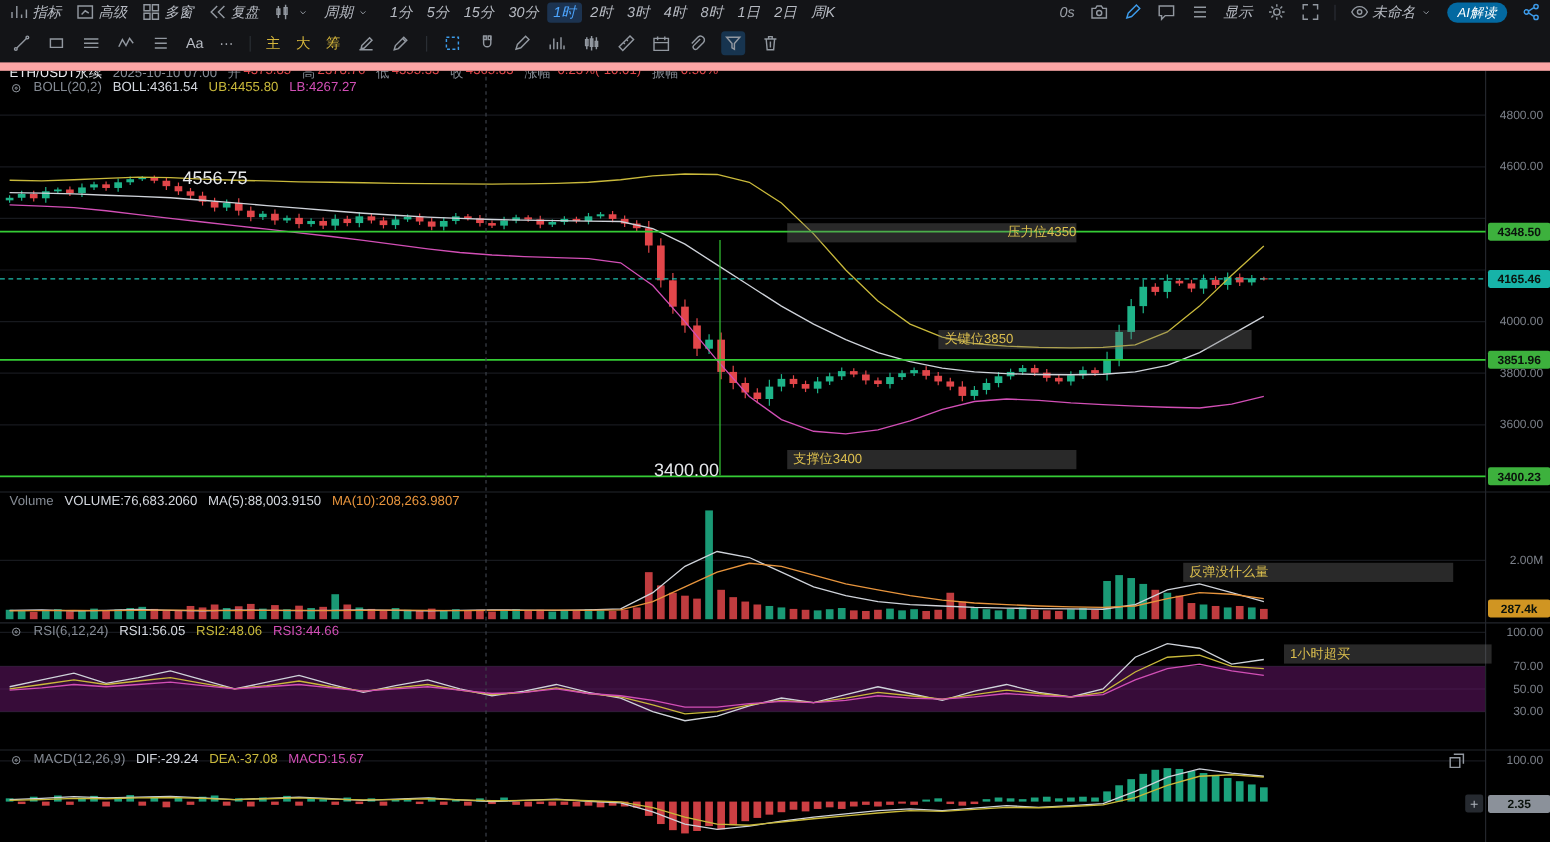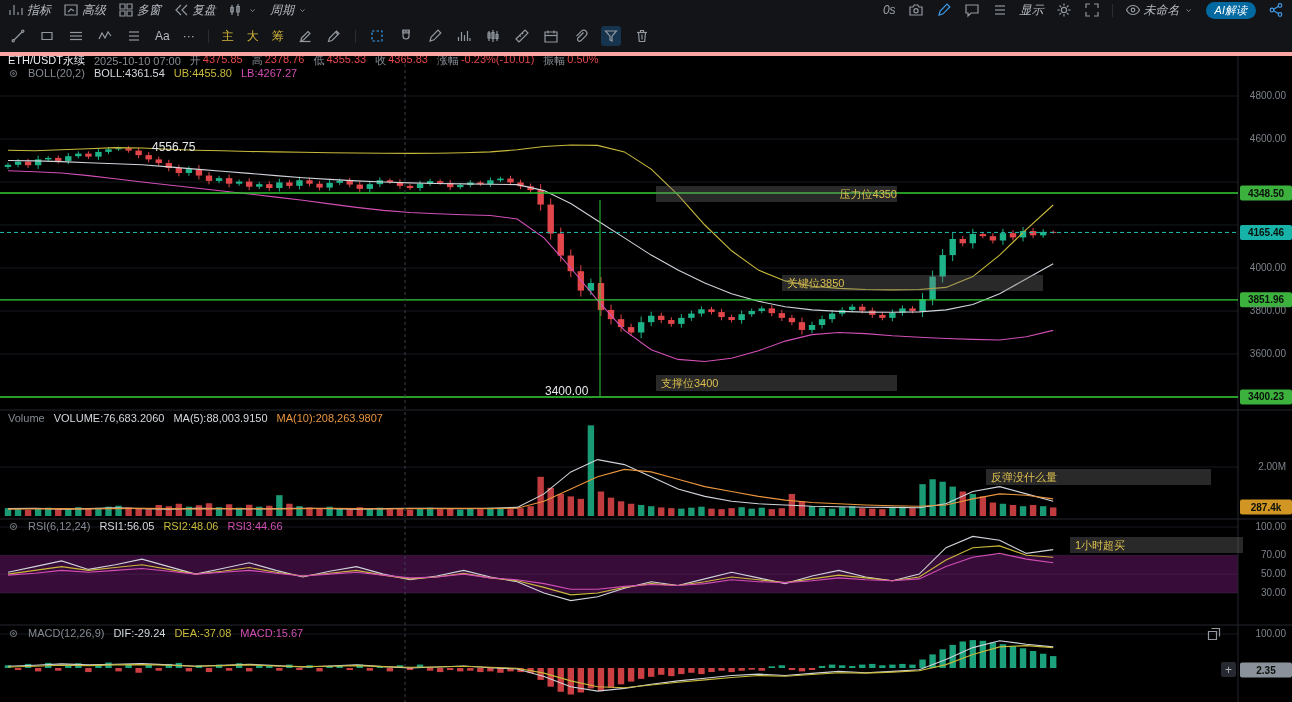--- a/index.html
+++ b/index.html
@@ -10,36 +10,36 @@
   .topbar{position:relative;z-index:6;display:flex;justify-content:space-between;align-items:center;
           height:20px;padding:0 8px;background:#131417;font-size:12px;}
   .tb-group{display:flex;align-items:center;gap:12px;white-space:nowrap;font-style:italic;}
   .tb-item{display:inline-flex;align-items:center;gap:3px;cursor:pointer;}
   .tf-list{display:inline-flex;align-items:center;gap:2px;}
   .tf{padding:0 5px;border-radius:3px;cursor:pointer;}
   .tf.active{color:#4da6ff;background:#1c3350;}
   .ai-pill{background:#0369a1;color:#fff;font-size:11px;padding:1px 9px;border-radius:9px;cursor:pointer;}
   .vsep{width:1px;height:13px;background:#2a2e34;display:inline-block;}
   .toolbar2{position:relative;z-index:6;display:flex;align-items:center;height:32px;padding:0 10px;gap:13px;
-            background:#131417;border-bottom:4px solid #fca5a5;font-size:12px;}
+            background:#131417;border-bottom:7px solid #fca5a5;font-size:12px;}
   .ic{display:inline-flex;width:16px;height:16px;color:#9298a0;flex:0 0 auto;}
   .ic.sm{width:11px;height:11px;}
   .ic svg{width:100%;height:100%;}
   .blue{color:#3d9be9;}
   .zh{color:#d5b63c;cursor:pointer;}
   .tool-active{background:#17344f;border-radius:3px;padding:2px;color:#3d9be9;display:inline-flex;}
   [data-icon="select"] path{stroke-dasharray:2.5 2;}
   .hdr{position:absolute;left:8px;display:flex;align-items:center;gap:9px;font-size:11px;z-index:4;white-space:nowrap;}
   .pair{display:inline-flex;gap:2px;}
   .c-gray{color:#858b94;} .c-white{color:#d4d8df;} .c-red{color:#e2464a;}
   .c-yellow{color:#c9b93b;} .c-pink{color:#d24fb6;} .c-orange{color:#e8953d;}
   .c-sym{color:#e8eaef;} .c-dim{color:#9ba0a8;}
   .ann{position:absolute;height:16px;background:rgba(118,118,118,.35);color:#dcbf4e;
        font-size:11px;line-height:16px;padding-left:5px;z-index:3;cursor:pointer;}
-  .flt{position:absolute;color:#e6e8ec;font-size:12px;z-index:3;}
+  .flt{position:absolute;color:#e6e8ec;font-size:15px;z-index:3;}
   .corner{position:absolute;z-index:5;display:flex;align-items:center;justify-content:center;}
   .plusbtn{left:1221px;top:662px;width:15px;height:15px;background:#262a30;color:#aeb3bb;
            border-radius:2px;font-size:12px;cursor:pointer;}
   .panebtn{left:1206px;top:626px;width:16px;height:16px;color:#9298a0;cursor:pointer;}
 </style>
 </head>
 <body>
 
 <svg id="chart-svg" width="1292" height="702">
     <line x1="0" y1="96" x2="1238" y2="96" stroke="#17191e"></line>
@@ -580,20 +580,34 @@
         </span>
       </span>
     <span class="tb-item">
         <span>周期</span>
         <span class="ic sm" data-icon="caret">
           <svg viewBox="0 0 16 16">
             <path d="M5 6.5l3 3 3-3" fill="none" stroke="currentColor" stroke-width="1.2"></path>
           </svg>
         </span>
       </span>
+    <span class="tf-list" id="tf-list">
+        <span class="tf">1分</span>
+        <span class="tf">5分</span>
+        <span class="tf">15分</span>
+        <span class="tf">30分</span>
+        <span class="tf active">1时</span>
+        <span class="tf">2时</span>
+        <span class="tf">3时</span>
+        <span class="tf">4时</span>
+        <span class="tf">8时</span>
+        <span class="tf">1日</span>
+        <span class="tf">2日</span>
+        <span class="tf">周K</span>
+      </span>
   </div>
   <div class="tb-group">
     <span class="c-dim">0s</span>
     <span class="ic" data-icon="camera">
         <svg viewBox="0 0 16 16">
           <path d="M2 5h3l1.2-2h3.6L11 5h3v8H2z" fill="none" stroke="currentColor" stroke-width="1.2"></path>
           <circle cx="8" cy="8.8" r="2.1" fill="none" stroke="currentColor" stroke-width="1.2"></circle>
         </svg>
       </span>
     <span class="ic blue" data-icon="pencil">

